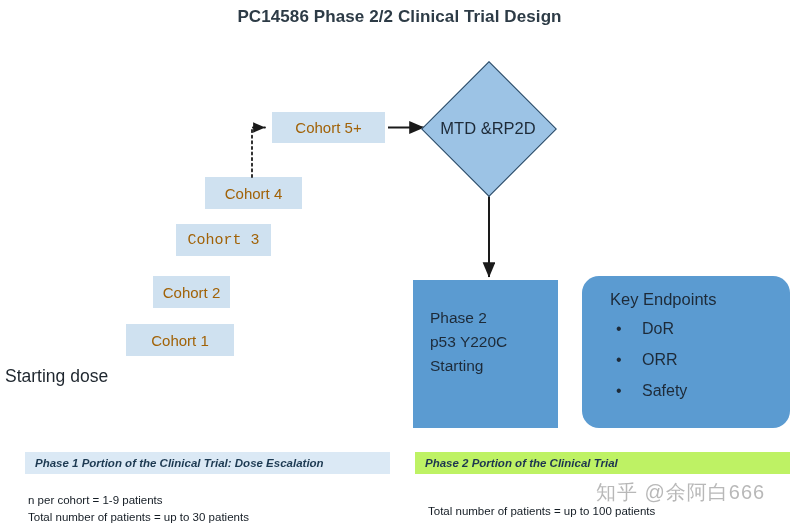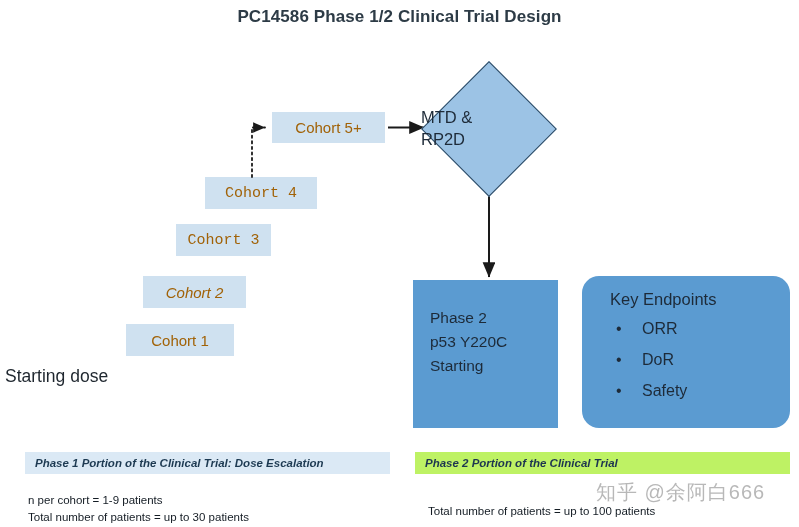--- a/index.html
+++ b/index.html
@@ -72,22 +72,22 @@
     border: 1.6px solid #2e4a63;
     transform: rotate(45deg);
   }
   .diamond-label {
     position: absolute;
     left: 0;
     top: 0;
     width: 134px;
     height: 134px;
     display: flex;
-    flex-direction: column;
-    align-items: flex-start;
+    flex-direction: row;
+    align-items: center;
     justify-content: center;
     font-size: 16.5px;
     color: #1d2a38;
     line-height: 1.35;
     text-align: center;
     pointer-events: none;
   }
 
   
   .svg-layer {
@@ -188,28 +188,28 @@
     letter-spacing: 1px;
     white-space: nowrap;
     pointer-events: none;
   }
 </style>
 </head>
 <body>
 
 <div id="canvas">
 
-  <div class="title">PC14586 Phase 1/2 Clinical Trial Design</div>
+  <div class="title">PC14586 Phase 2/2 Clinical Trial Design</div>
 
   <div class="starting-dose" style="left:5px; top:330px;">Starting dose</div>
 
   <div class="cohort" style="left:126px; top:324px; width:108px; height:32px;">Cohort 1</div>
-  <div class="cohort" style="left:143px; top:276px; width:103px; height:32px;font-style:italic;">Cohort 2</div>
+  <div class="cohort" style="left:153px; top:276px; width:77px; height:32px;">Cohort 2</div>
   <div class="cohort" style="left:176px; top:224px; width:95px; height:32px;font-family:Liberation Mono, monospace;">Cohort 3</div>
-  <div class="cohort" style="left:205px; top:177px; width:112px; height:32px;font-family:Liberation Mono, monospace;">Cohort 4</div>
+  <div class="cohort" style="left:205px; top:177px; width:97px; height:32px;">Cohort 4</div>
   <div class="cohort" style="left:272px; top:112px; width:113px; height:31px;">Cohort 5+</div>
 
   <svg class="svg-layer" viewBox="0 0 799 527" xmlns="http://www.w3.org/2000/svg">
     <defs>
       <marker id="arrowSolid" markerWidth="9" markerHeight="9" refX="7.4" refY="3.2" orient="auto" markerUnits="strokeWidth">
         <path d="M0,0 L7.6,3.2 L0,6.4 z" fill="#1a1a1a"></path>
       </marker>
       <marker id="arrowSmall" markerWidth="8" markerHeight="8" refX="6.6" refY="2.9" orient="auto" markerUnits="strokeWidth">
         <path d="M0,0 L6.8,2.9 L0,5.8 z" fill="#1a1a1a"></path>
       </marker>
@@ -232,24 +232,24 @@
 
   <div class="phase2-box">
     <div>Phase 2</div>
     <div>p53 Y220C</div>
     <div>Starting</div>
   </div>
 
   <div class="endpoints-box">
     <div class="endpoints-title">Key Endpoints</div>
     <div class="endpoint-item">
+      <span class="bullet">•</span><span>DoR</span>
+    </div>
+    <div class="endpoint-item">
       <span class="bullet">•</span><span>ORR</span>
-    </div>
-    <div class="endpoint-item">
-      <span class="bullet">•</span><span>DoR</span>
     </div>
     <div class="endpoint-item">
       <span class="bullet">•</span><span>Safety</span>
     </div>
   </div>
 
   <div class="banner banner-left">Phase 1 Portion of the Clinical Trial: Dose Escalation</div>
   <div class="note note-left">
     <div>n per cohort = 1-9 patients</div>
     <div>Total number of patients = up to 30 patients</div>

